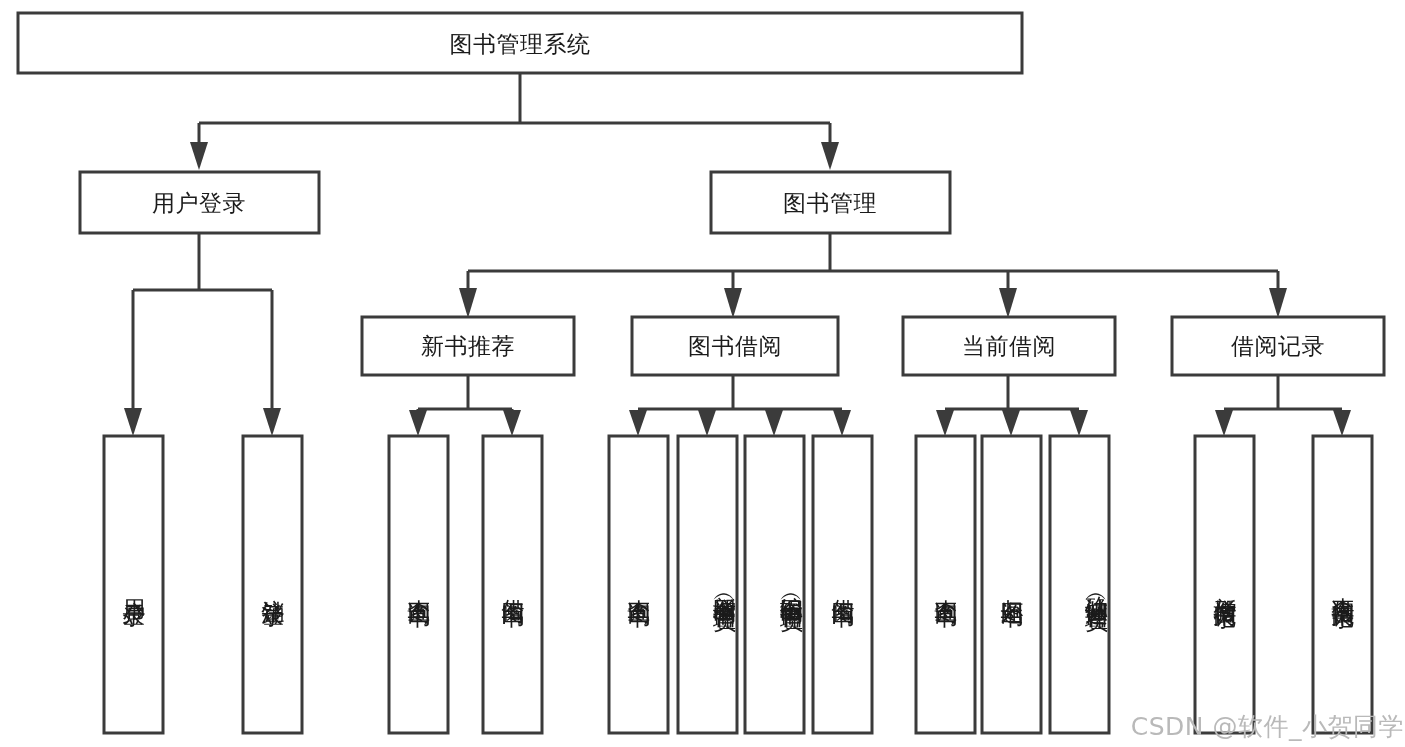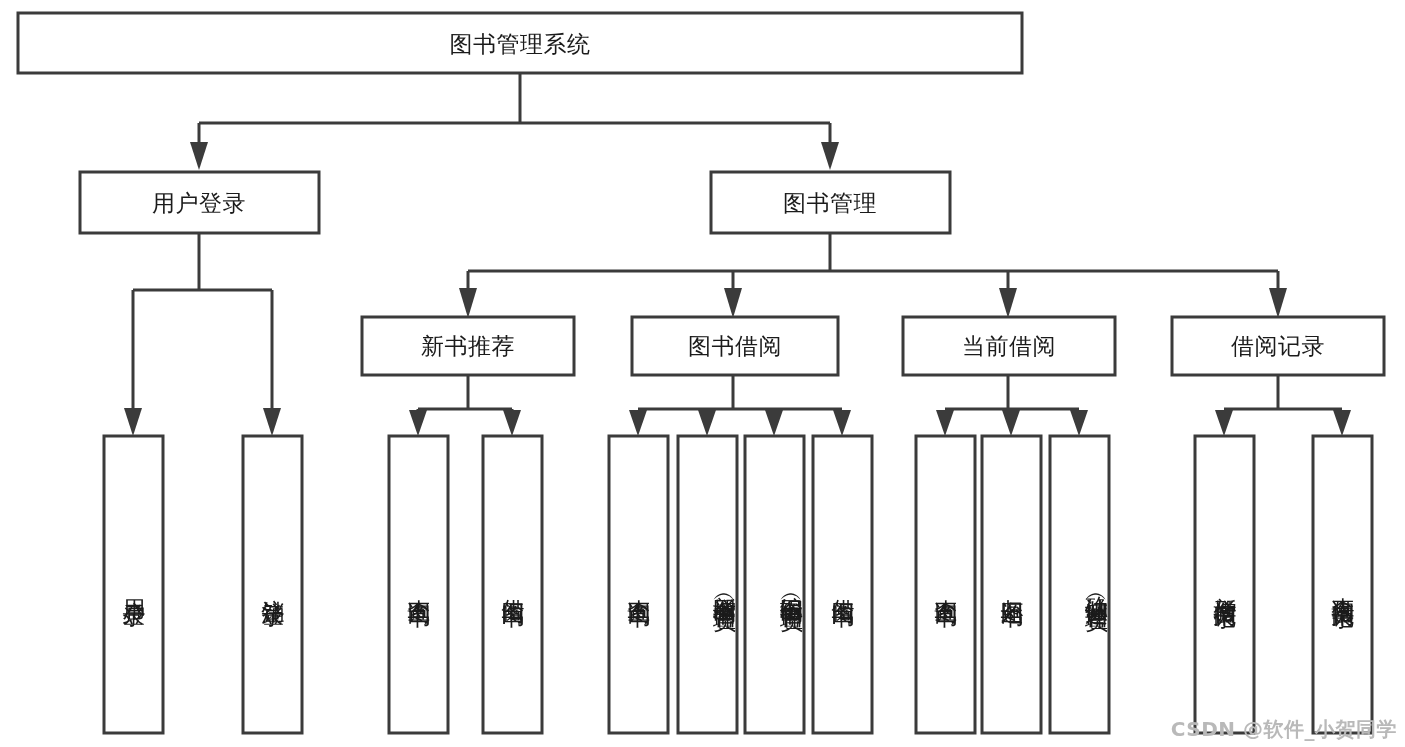--- a/index.html
+++ b/index.html
@@ -59,28 +59,27 @@
     font-size: 23px;
     color: #1b1b1b;
     line-height: 1.12;
     letter-spacing: 2px;
     white-space: nowrap;
     text-align: center;
     pointer-events: none;
   }
   .watermark {
     position: absolute;
-    right: 8px;
+    right: 1px;
     bottom: 4px;
     font-family: "DejaVu Sans", "Liberation Sans", sans-serif;
-    font-size: 20px;
+    font-size: 25px;
     color: #b9b9b9;
     letter-spacing: 0.5px;
     white-space: nowrap;
-    font-weight: bold;
   }
 </style>
 </head>
 <body>
 
 <div id="diagram-root">
 
   <svg class="diagram-svg" viewBox="0 0 1405 747">
 
     <g>

